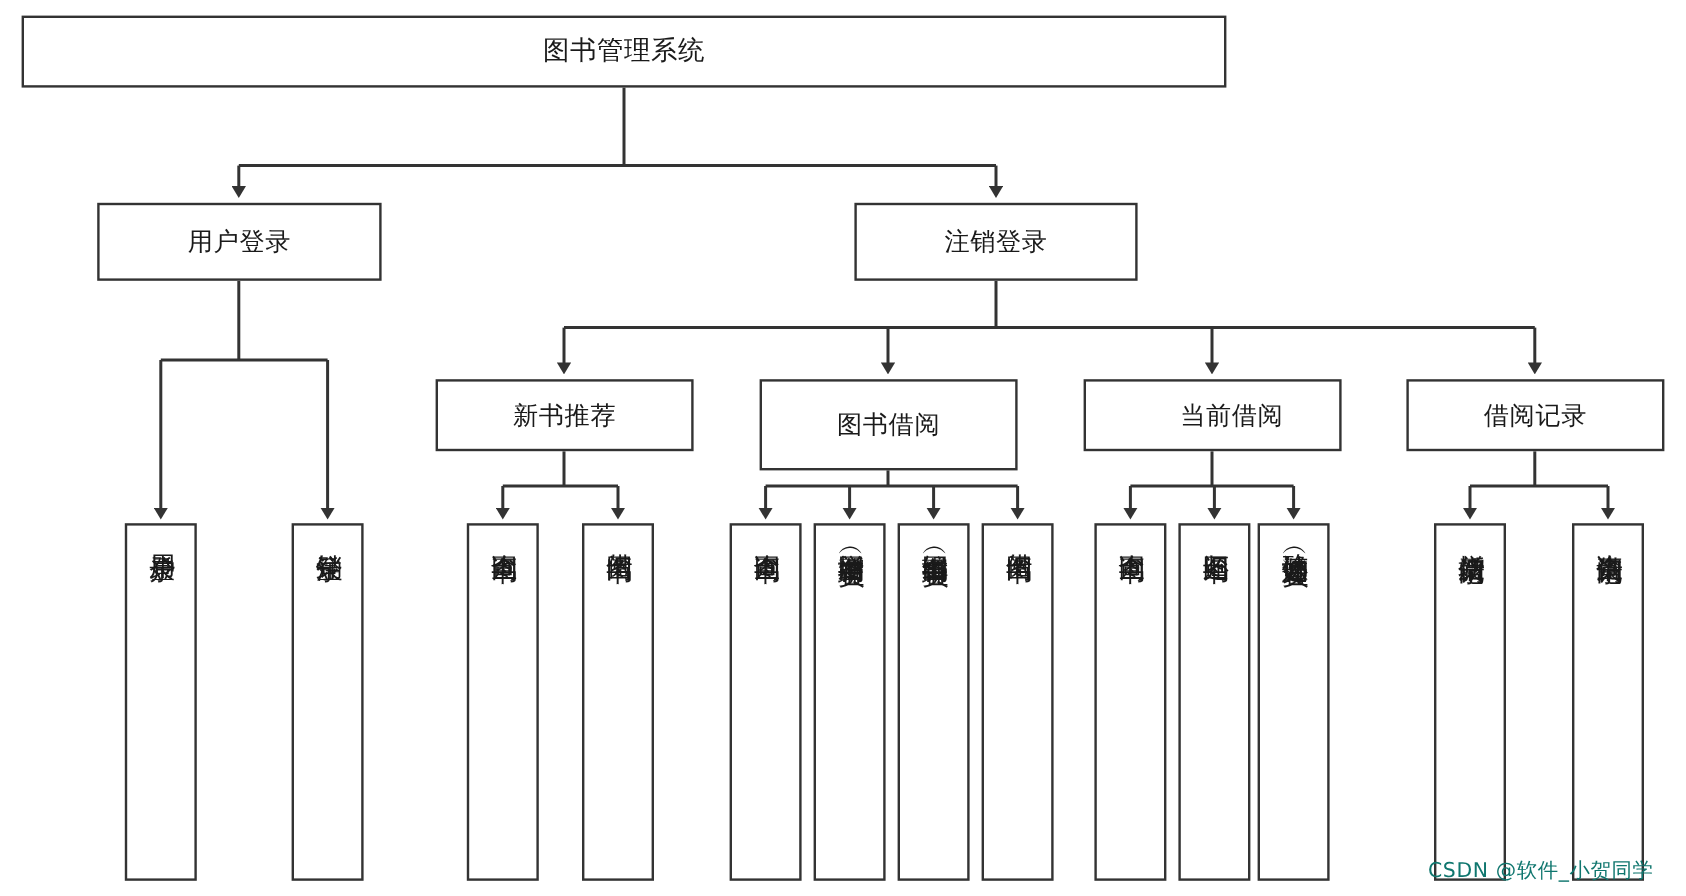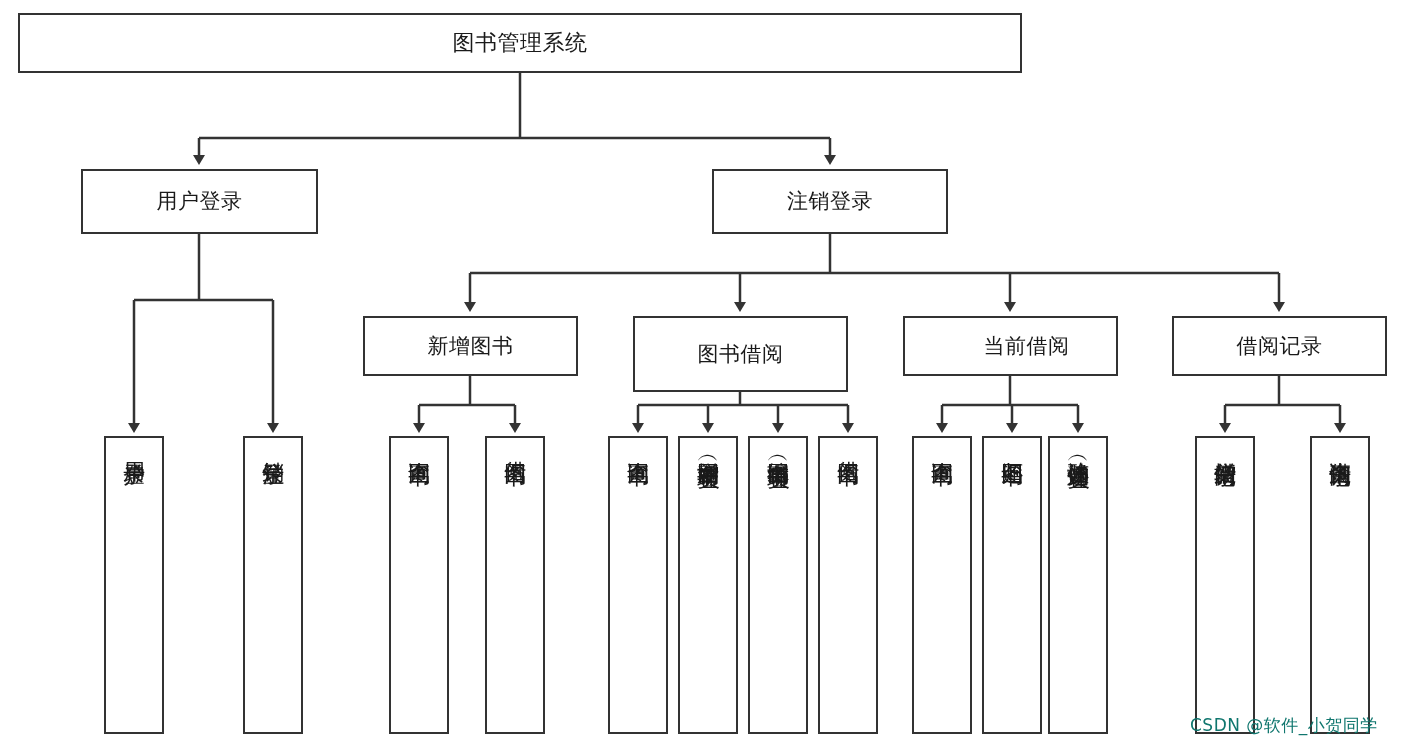--- a/index.html
+++ b/index.html
@@ -134,21 +134,21 @@
   </div>
 
   <div class="node horizontal" style="left:81px; top:169px; width:237px; height:65px;">
     <span class="node-label">用户登录</span>
   </div>
   <div class="node horizontal" style="left:712px; top:169px; width:236px; height:65px;">
     <span class="node-label">注销登录</span>
   </div>
 
   <div class="node horizontal" style="left:363px; top:316px; width:215px; height:60px;">
-    <span class="node-label">新增图书</span>
+    <span class="node-label">新书推荐</span>
   </div>
   <div class="node horizontal" style="left:633px; top:316px; width:215px; height:76px;">
     <span class="node-label">图书借阅</span>
   </div>
   <div class="node horizontal" style="left:903px; top:316px; width:215px; height:60px;padding-left:32px;">
     <span class="node-label">当前借阅</span>
   </div>
   <div class="node horizontal" style="left:1172px; top:316px; width:215px; height:60px;">
     <span class="node-label">借阅记录</span>
   </div>

